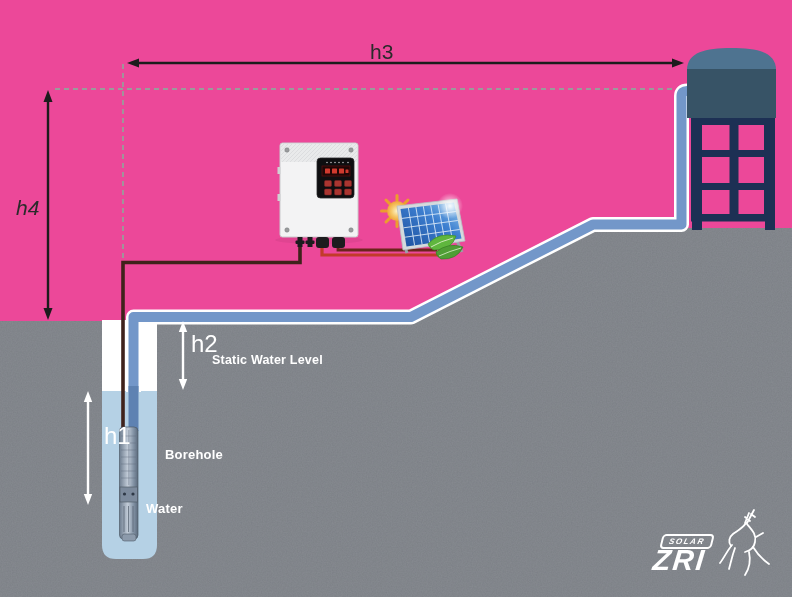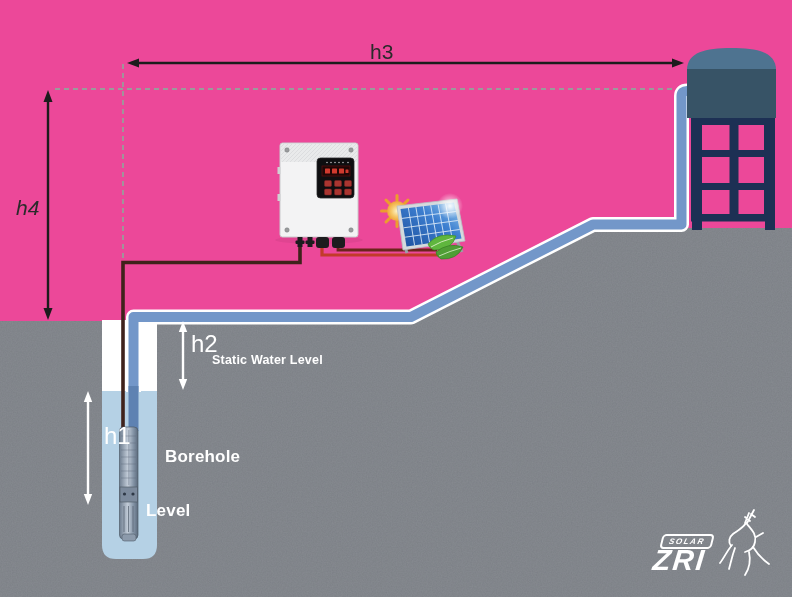--- a/index.html
+++ b/index.html
@@ -2,21 +2,21 @@
 <html><head>
 <meta charset="utf-8">
 <style>
   html,body{margin:0;padding:0;background:#fff;}
   .stage{position:relative;width:792px;height:597px;background:#ec4899;overflow:hidden;
          font-family:"Liberation Sans", sans-serif;}
   .stage svg.canvas{position:absolute;left:0;top:0;}
   .lbl{position:absolute;white-space:nowrap;}
   .lbl-dim{color:#2b2b2b;font-size:21px;}
   .lbl-dim-w{color:#ffffff;font-size:24px;}
-  .lbl-small{color:#ffffff;font-size:17px;font-weight:bold;letter-spacing:.2px;}
+  .lbl-small{color:#ffffff;font-size:13px;font-weight:bold;letter-spacing:.2px;}
   .logo-badge{position:absolute;left:661px;top:534px;border:2px solid #fff;border-radius:4px;
       padding:1px 6px 1px 6px;color:#fff;font-size:8px;font-weight:bold;font-style:italic;
       letter-spacing:1.6px;transform:skewX(-14deg);}
   .logo-zri{position:absolute;left:653px;top:544px;color:#fff;font-size:29px;font-weight:bold;
       font-style:italic;letter-spacing:2px;transform:skewX(-6deg);}
   .deer{position:absolute;left:719px;top:508px;}
 </style>
 </head>
 <body>
 
@@ -214,21 +214,21 @@
       <polygon points="88,505 83.8,494 92.2,494" fill="#ffffff"></polygon>
     </g>
   </svg>
 
   <div class="lbl lbl-dim" style="left:370px;top:40px;">h3</div>
   <div class="lbl lbl-dim" style="left:16px;top:196px;font-style:italic;">h4</div>
   <div class="lbl lbl-dim-w" style="left:191px;top:330px;">h2</div>
   <div class="lbl lbl-dim-w" style="left:56px;top:422px;margin-left:48px;">h1</div>
   <div class="lbl lbl-small" style="left:212px;top:353px;font-size:12.5px;">Static Water Level</div>
   <div class="lbl lbl-small" style="left:165px;top:447px;">Borehole</div>
-  <div class="lbl lbl-small" style="left:146px;top:501px;">Level</div>
+  <div class="lbl lbl-small" style="left:146px;top:501px;">Water</div>
 
   <div>
     <div class="logo-badge">SOLAR</div>
     <div class="logo-zri">ZRI</div>
     <svg class="deer" width="54" height="74" viewBox="0 0 54 74">
       <g fill="none" stroke="#ffffff" stroke-width="1.8" stroke-linecap="round">
         <path d="M30,5 L26,15 M35,2 L28,15 M26,9 L31,13 M32,6 L36,9"></path>
         <path d="M27,15 C24,20 18,23 14,26 C10,29 9,34 12,38"></path>
         <path d="M27,15 C32,21 38,26 36,34 C35,40 30,43 26,44"></path>
         <path d="M13,37 C8,43 5,50 1,55"></path>

